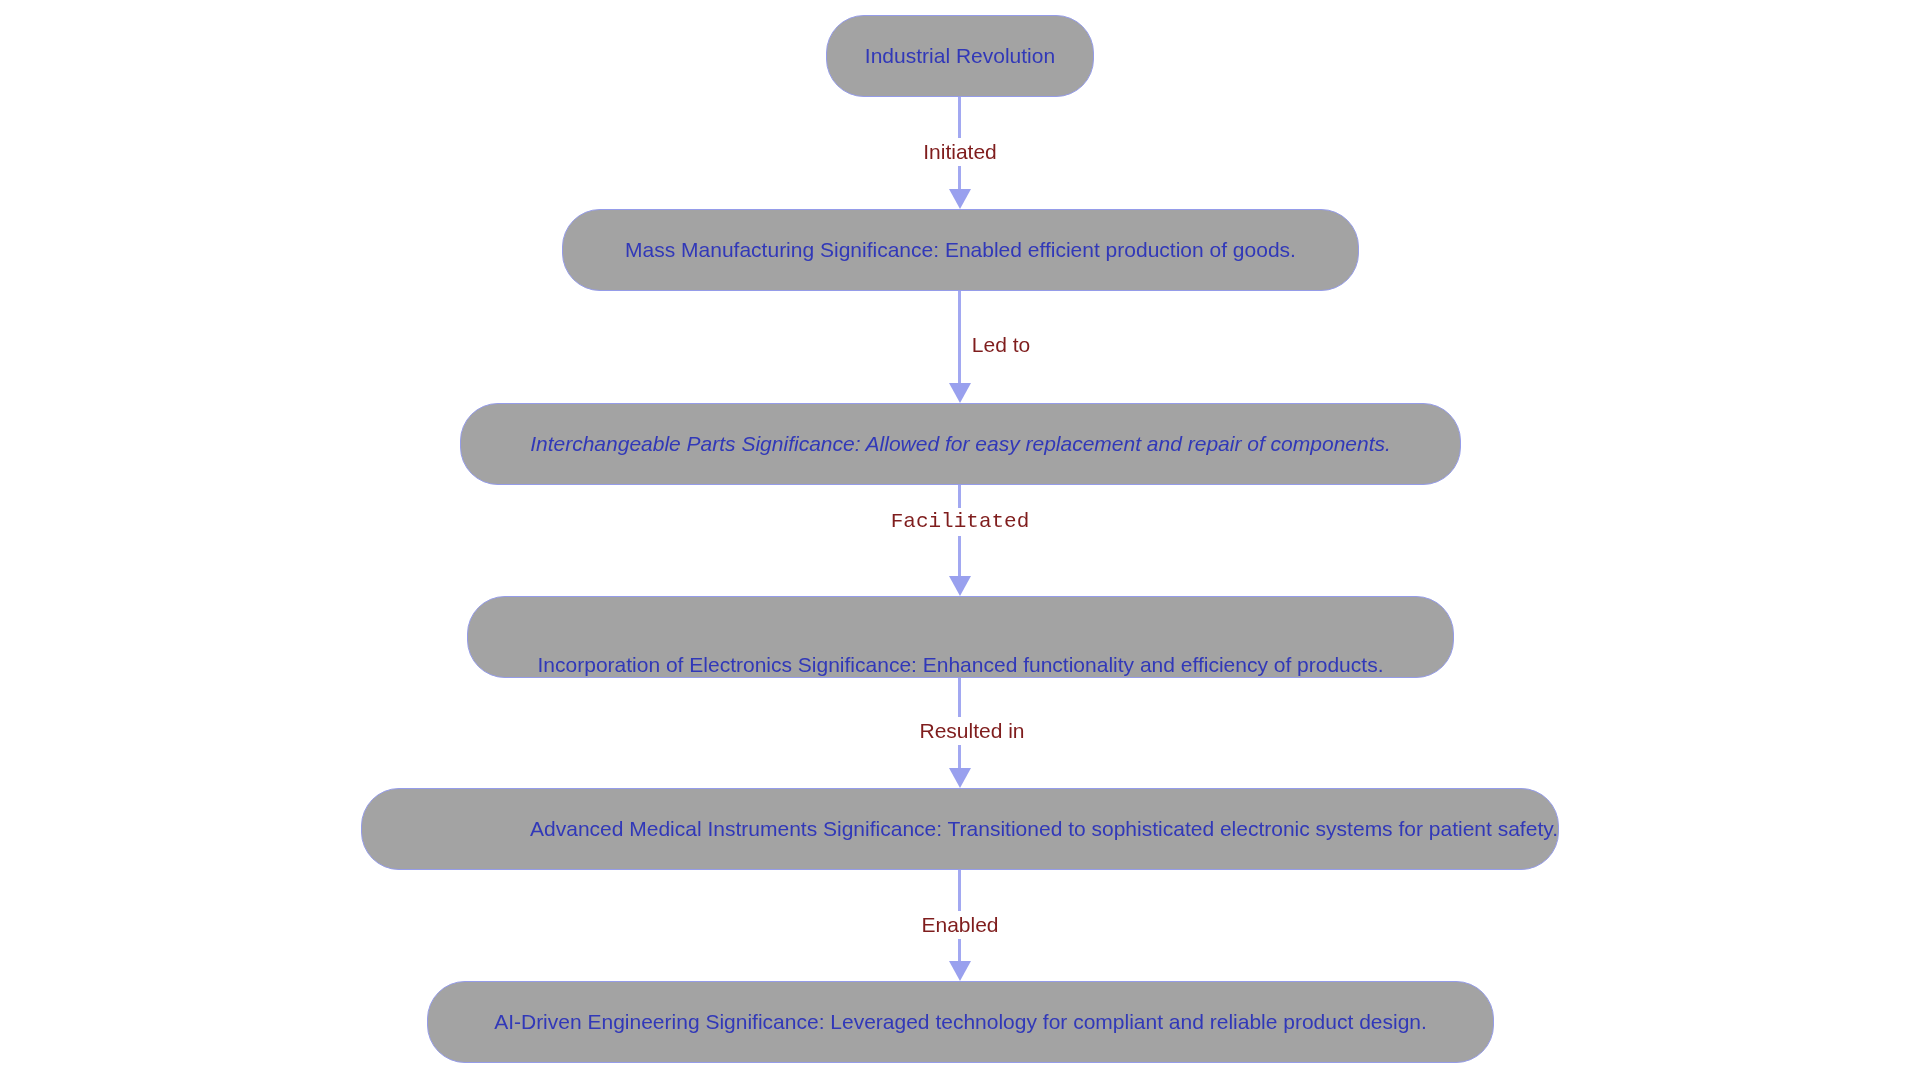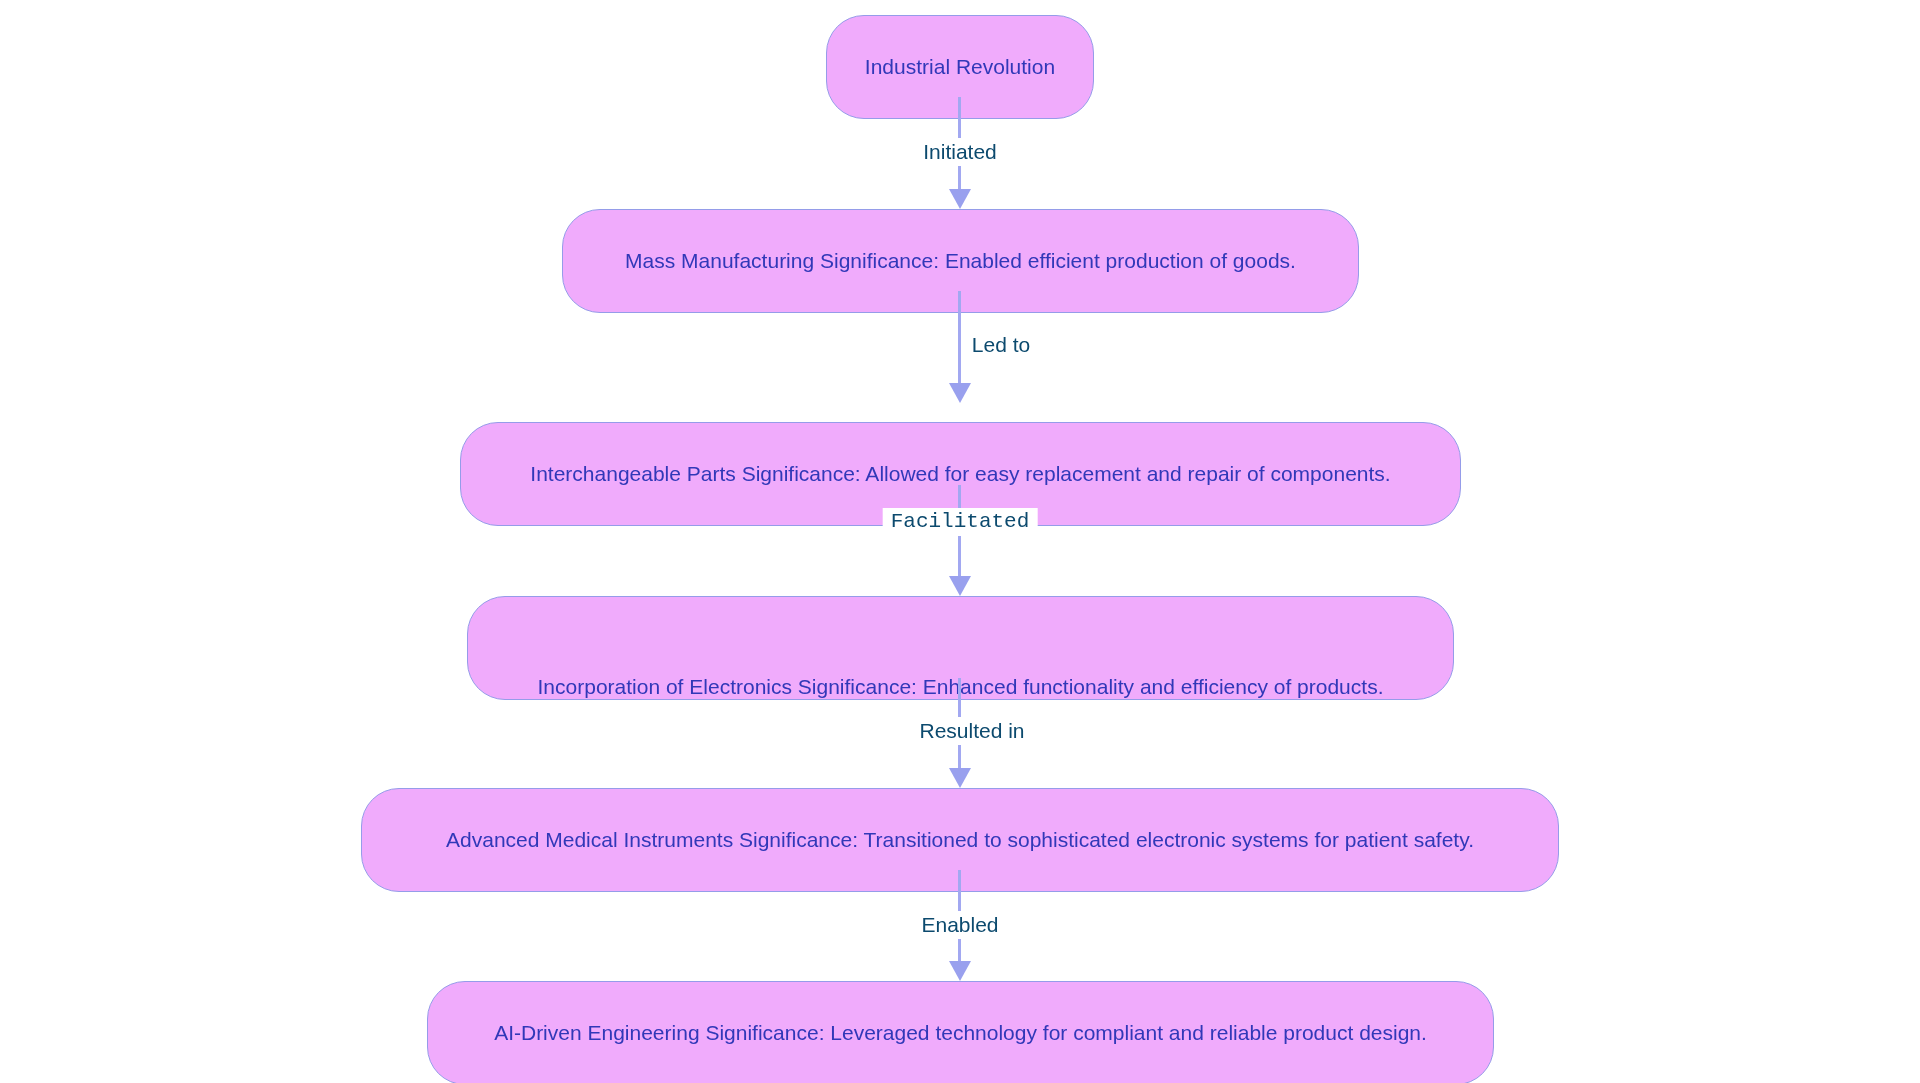--- a/index.html
+++ b/index.html
@@ -11,22 +11,22 @@
     position: relative;
     width: 1920px;
     height: 1083px;
     background: #ffffff;
     font-family: "Liberation Sans", "DejaVu Sans", sans-serif;
     overflow: hidden;
   }
   .node {
     position: absolute;
     box-sizing: border-box;
-    height: 104px;
-    background: #f0abfc;
+    height: 82px;
+    background: #a3a3a3;
     border: 1.5px solid #959ce9;
     border-radius: 38px;
     display: flex;
     align-items: center;
     justify-content: center;
     color: #3138b8;
     font-size: 21px;
     white-space: nowrap;
     text-align: center;
   }
@@ -43,21 +43,21 @@
     height: 0;
     border-left: 11px solid transparent;
     border-right: 11px solid transparent;
     border-top: 20px solid #99a0ee;
   }
   .edge-label {
     position: absolute;
     left: 960px;
     transform: translateX(-50%);
     background: #ffffff;
-    color: #0c4a6e;
+    color: #7f1d1d;
     font-size: 21px;
     line-height: 28px;
     padding: 0 8px;
     white-space: nowrap;
   }
 </style>
 </head>
 <body>
 
 <div class="canvas">
@@ -71,37 +71,37 @@
   <div class="edge-label" style="top:138px;">Initiated</div>
 
   <div class="node" style="left:562px; top:209px; width:797px;">
     <span>Mass Manufacturing Significance: Enabled efficient production of goods.</span>
   </div>
 
   <div class="edge-line" style="top:291px; height:92px;"></div>
   <div class="edge-head" style="top:383px;"></div>
   <div class="edge-label" style="top:331px;margin-left:41px;">Led to</div>
 
-  <div class="node" style="left:460px; top:422px; width:1001px;">
+  <div class="node" style="left:460px; top:403px; width:1001px;font-style:italic;">
     <span>Interchangeable Parts Significance: Allowed for easy replacement and repair of components.</span>
   </div>
 
   <div class="edge-line" style="top:485px; height:91px;"></div>
   <div class="edge-head" style="top:576px;"></div>
   <div class="edge-label" style="top:508px;font-family:Liberation Mono, monospace;">Facilitated</div>
 
   <div class="node" style="left:467px; top:596px; width:987px;align-items:flex-end;">
     <span>Incorporation of Electronics Significance: Enhanced functionality and efficiency of products.</span>
   </div>
 
   <div class="edge-line" style="top:678px; height:90px;"></div>
   <div class="edge-head" style="top:768px;"></div>
   <div class="edge-label" style="top:717px;margin-left:12px;">Resulted in</div>
 
-  <div class="node" style="left:361px; top:788px; width:1198px;">
+  <div class="node" style="left:361px; top:788px; width:1198px;justify-content:flex-end;">
     <span>Advanced Medical Instruments Significance: Transitioned to sophisticated electronic systems for patient safety.</span>
   </div>
 
   <div class="edge-line" style="top:870px; height:91px;"></div>
   <div class="edge-head" style="top:961px;"></div>
   <div class="edge-label" style="top:911px;">Enabled</div>
 
   <div class="node" style="left:427px; top:981px; width:1067px;">
     <span>AI-Driven Engineering Significance: Leveraged technology for compliant and reliable product design.</span>
   </div>

